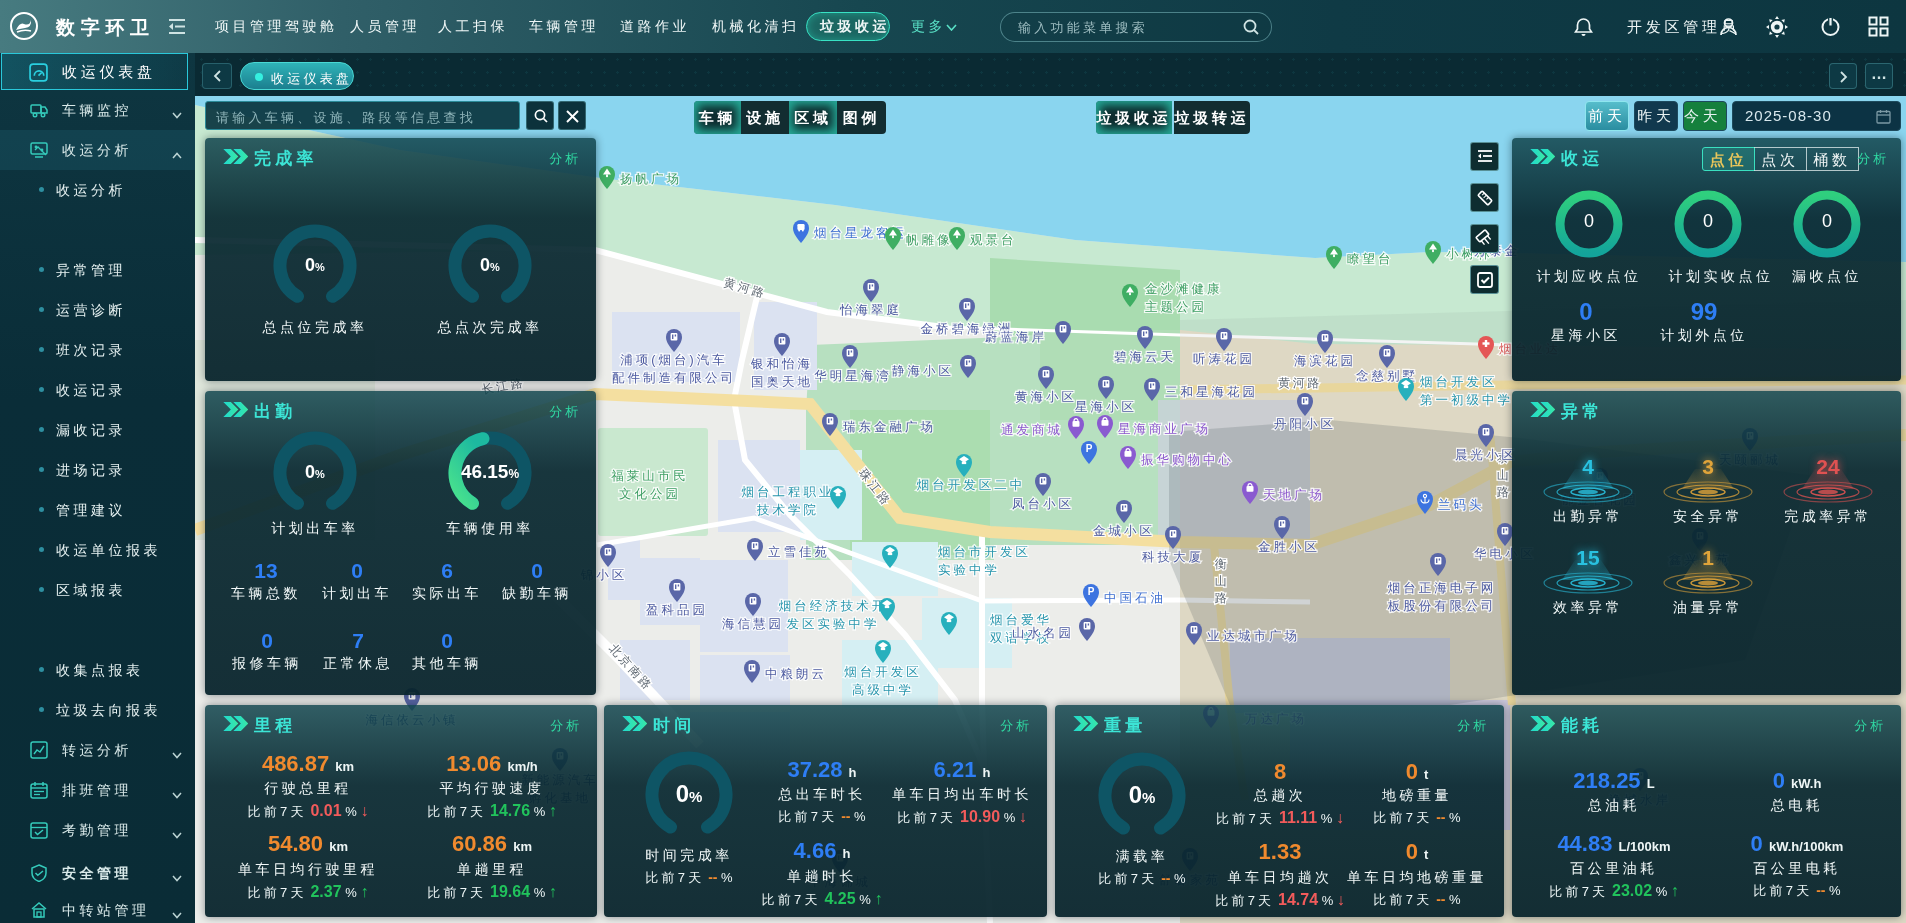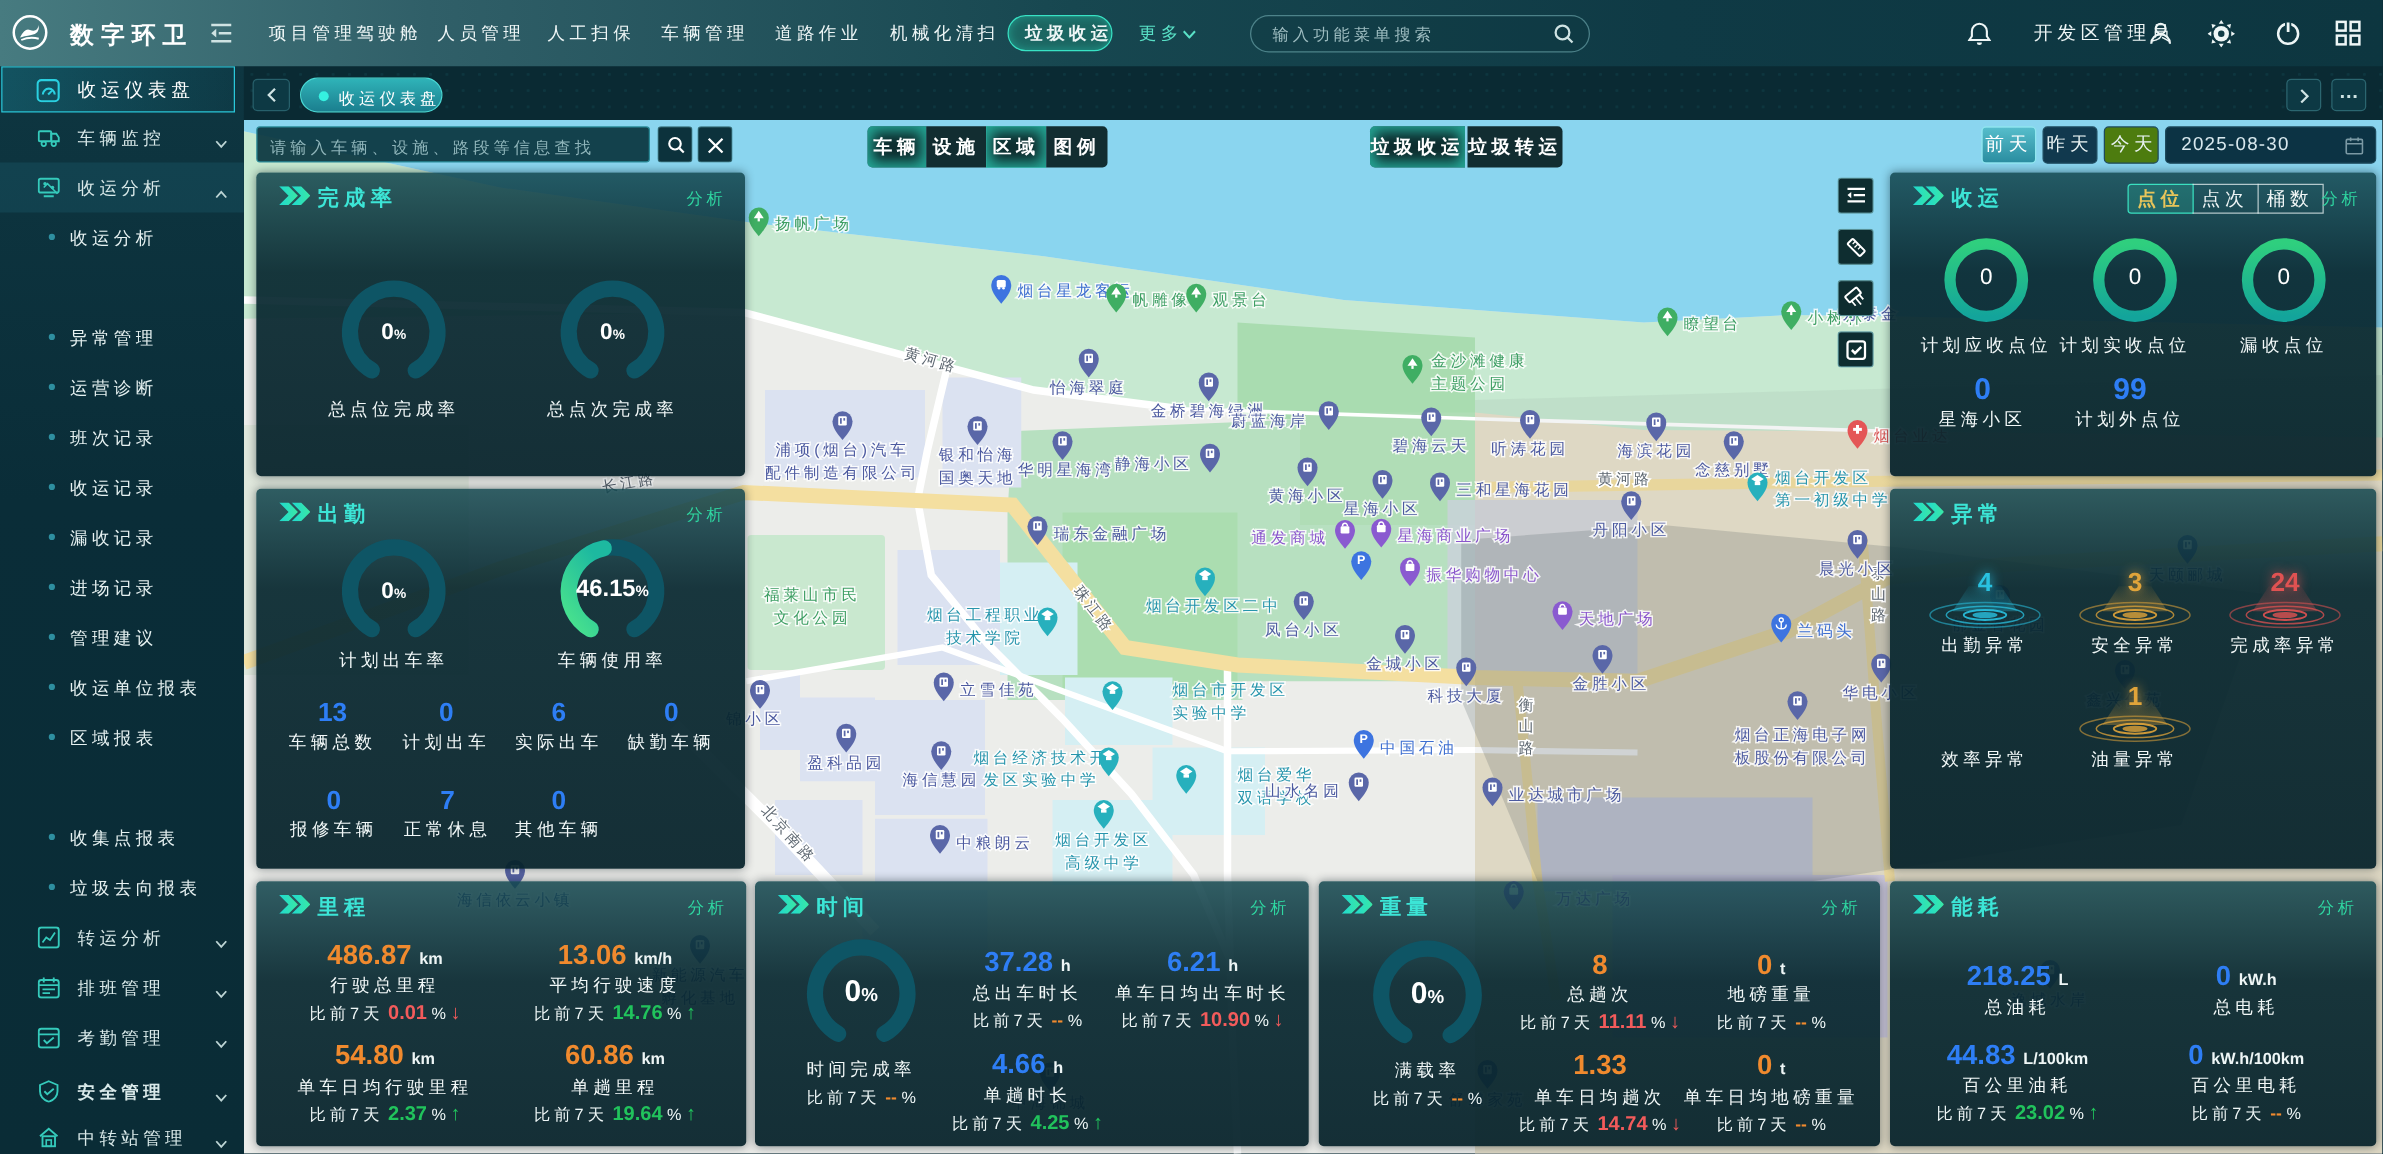--- a/index.html
+++ b/index.html
@@ -519,21 +519,21 @@
     </svg>
   </div>
 <div class="abs zh" style="left:694px;top:101px;width:47px;height:33px;background:#0e2d2f;box-shadow:inset 0 0 10px 4px rgba(44,210,185,.75);color:#fff;font-size:15px;font-weight:bold;text-align:center;line-height:33px;z-index:12;border-radius:4px 0 0 4px">车辆</div>
 <div class="abs zh" style="left:741px;top:101px;width:48px;height:33px;background:#122d31;color:#fff;font-size:15px;font-weight:bold;text-align:center;line-height:33px;z-index:12;">设施</div>
 <div class="abs zh" style="left:789px;top:101px;width:48px;height:33px;background:#0e2d2f;box-shadow:inset 0 0 10px 4px rgba(44,210,185,.75);color:#fff;font-size:15px;font-weight:bold;text-align:center;line-height:33px;z-index:12;">区域</div>
 <div class="abs zh" style="left:837px;top:101px;width:49px;height:33px;background:#122d31;color:#fff;font-size:15px;font-weight:bold;text-align:center;line-height:33px;z-index:12;border-radius:0 4px 4px 0">图例</div>
 <div class="abs zh" style="left:1096px;top:101px;width:76px;height:33px;background:#0e2d2f;box-shadow:inset 0 0 10px 4px rgba(44,210,185,.75);color:#fff;font-size:15px;font-weight:bold;text-align:center;line-height:33px;z-index:12;border-radius:4px 0 0 4px">垃圾收运</div>
 <div class="abs zh" style="left:1174px;top:101px;width:76px;height:33px;background:#122d31;color:#fff;font-size:15px;font-weight:bold;text-align:center;line-height:33px;z-index:12;border-radius:0 4px 4px 0">垃圾转运</div>
 <div class="abs zh" style="left:1585px;top:101px;width:44px;height:30px;background:linear-gradient(180deg,#56bdcb,#2a8da0);border:1px solid #8fe6ee;border-radius:4px;color:#fff;font-size:15px;text-align:center;line-height:28px;z-index:12">前天</div>
 <div class="abs zh" style="left:1634px;top:101px;width:44px;height:30px;background:#11394e;border:1px solid #1d4a5e;border-radius:4px;color:#e8f2f2;font-size:15px;text-align:center;line-height:28px;z-index:12">昨天</div>
-<div class="abs zh" style="left:1683px;top:101px;width:44px;height:30px;background:#4d7c0f;border:1px solid #1d4a5e;border-radius:4px;color:#e8f2f2;font-size:15px;text-align:right;line-height:28px;z-index:12">今天</div>
+<div class="abs zh" style="left:1683px;top:101px;width:44px;height:30px;background:#15803d;border:1px solid #1d4a5e;border-radius:4px;color:#e8f2f2;font-size:15px;text-align:left;line-height:28px;z-index:12">今天</div>
 <div class="abs" style="left:1732px;top:101px;width:169px;height:30px;background:#0c3344;border:1px solid #1d4a5c;border-radius:4px;color:#d8e8ee;font-size:15px;line-height:28px;z-index:12"><span style="margin-left:12px;letter-spacing:1px">2025-08-30</span><svg class="abs" style="right:9px;top:7px" width="15" height="15" viewBox="0 0 15 15">
       <g fill="none" stroke="#7b99a4" stroke-width="1.3">
         <rect x="1" y="2.5" width="13" height="11.5" rx="1"></rect>
         <line x1="1" y1="6" x2="14" y2="6"></line>
         <line x1="4.5" y1="1" x2="4.5" y2="4"></line>
         <line x1="10.5" y1="1" x2="10.5" y2="4"></line>
       </g>
     </svg></div>
 <div class="abs" style="left:1470px;top:142px;width:29px;height:29px;background:#0e2d30;border:1px solid rgba(150,225,235,.55);border-radius:3px;z-index:12">
     <svg class="abs" style="left:4px;top:4px" width="20" height="20" viewBox="0 0 20 20">
@@ -673,21 +673,21 @@
     <div class="gz" style="left:277px;top:48px;width:76px;height:76px"><svg width="76" height="76">
         <defs>
           <linearGradient id="rg" x1="0" y1="0" x2="0" y2="1">
             <stop offset="0" stop-color="#2fcf7e"></stop>
             <stop offset="1" stop-color="#13a49b"></stop>
           </linearGradient>
         </defs>
         <circle cx="38" cy="38" r="29" stroke="url(#rg)" stroke-width="9" fill="none"></circle>
       </svg><div class="pct" style="top:25px;font-size:18px;font-weight:normal">0</div></div>
     <div class="glabel" style="left:7px;top:130px;width:140px">计划应收点位</div>
-    <div class="glabel" style="left:118px;top:130px;width:140px">计划实收点位</div>
+    <div class="glabel" style="left:139px;top:130px;width:140px">计划实收点位</div>
     <div class="glabel" style="left:245px;top:130px;width:140px">漏收点位</div>
     <div class="bignum" style="left:14px;top:160px;width:120px;font-size:24px"><span class="num-b">0</span></div>
     <div class="bignum" style="left:132px;top:160px;width:120px;font-size:24px"><span class="num-b">99</span></div>
     <div class="glabel" style="left:14px;top:189px;width:120px">星海小区</div>
     <div class="glabel" style="left:127px;top:189px;width:130px">计划外点位</div>
   </div>
 <div class="panel" style="left:1512px;top:391px;width:389px;height:304px">
     <svg class="hd-ic" viewBox="0 0 30 18">
       <defs>
         <linearGradient id="cg" x1="0" y1="0" x2="1" y2="0">
@@ -743,20 +743,36 @@
           </linearGradient>
         </defs>
 <polygon points="42,2 68,2 81,22 29,22" fill="url(#conee05252)"></polygon>
 <ellipse cx="55" cy="25" rx="44" ry="10" fill="none" stroke="#e05252" stroke-opacity=".55" stroke-width="1.2"></ellipse>
 <ellipse cx="55" cy="25" rx="31" ry="7" fill="none" stroke="#e05252" stroke-opacity=".75" stroke-width="1.2"></ellipse>
 <ellipse cx="55" cy="25" rx="17" ry="4" fill="none" stroke="#e05252" stroke-opacity=".9" stroke-width="1.5"></ellipse>
 <ellipse cx="55" cy="25" rx="10" ry="2.5" fill="#e05252" fill-opacity=".8"></ellipse>
 </svg>
     </div>
     <div class="glabel" style="left:251px;top:117px;width:130px">完成率异常</div>
+    <div class="abs" style="left:21px;top:145px;width:110px;height:66px">
+      <div style="position:absolute;left:0;top:10px;width:110px;text-align:center;color:#29c1e0;font-size:21px;font-weight:bold;text-shadow:0 0 9px #29c1e0">15</div>
+      <svg style="position:absolute;left:0;top:22px" width="110" height="42" viewBox="0 0 110 42">
+<defs>
+          <linearGradient id="cone29c1e0" x1="0" y1="0" x2="0" y2="1">
+            <stop offset="0" stop-color="#29c1e0" stop-opacity="0.05"></stop>
+            <stop offset="1" stop-color="#29c1e0" stop-opacity="0.35"></stop>
+          </linearGradient>
+        </defs>
+<polygon points="42,2 68,2 81,22 29,22" fill="url(#cone29c1e0)"></polygon>
+<ellipse cx="55" cy="25" rx="44" ry="10" fill="none" stroke="#29c1e0" stroke-opacity=".55" stroke-width="1.2"></ellipse>
+<ellipse cx="55" cy="25" rx="31" ry="7" fill="none" stroke="#29c1e0" stroke-opacity=".75" stroke-width="1.2"></ellipse>
+<ellipse cx="55" cy="25" rx="17" ry="4" fill="none" stroke="#29c1e0" stroke-opacity=".9" stroke-width="1.5"></ellipse>
+<ellipse cx="55" cy="25" rx="10" ry="2.5" fill="#29c1e0" fill-opacity=".8"></ellipse>
+</svg>
+    </div>
     <div class="glabel" style="left:11px;top:208px;width:130px">效率异常</div>
     <div class="abs" style="left:141px;top:145px;width:110px;height:66px">
       <div style="position:absolute;left:0;top:10px;width:110px;text-align:center;color:#e0a43a;font-size:21px;font-weight:bold;text-shadow:0 0 9px #e0a43a">1</div>
       <svg style="position:absolute;left:0;top:22px" width="110" height="42" viewBox="0 0 110 42">
 <defs>
           <linearGradient id="conee0a43a" x1="0" y1="0" x2="0" y2="1">
             <stop offset="0" stop-color="#e0a43a" stop-opacity="0.05"></stop>
             <stop offset="1" stop-color="#e0a43a" stop-opacity="0.35"></stop>
           </linearGradient>
         </defs>

